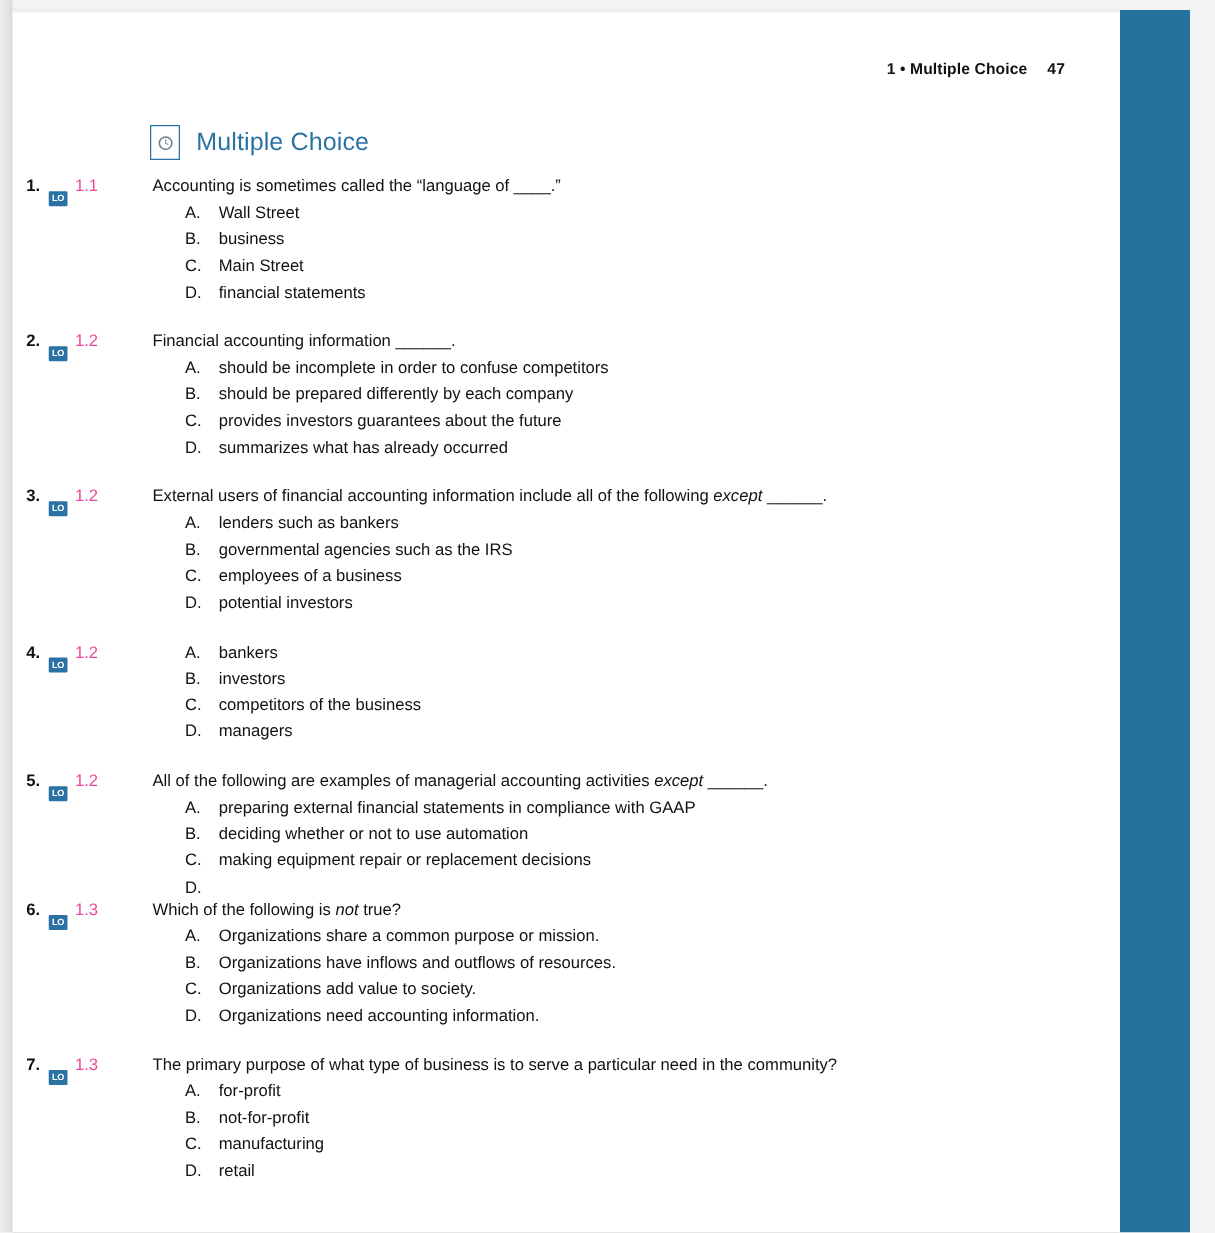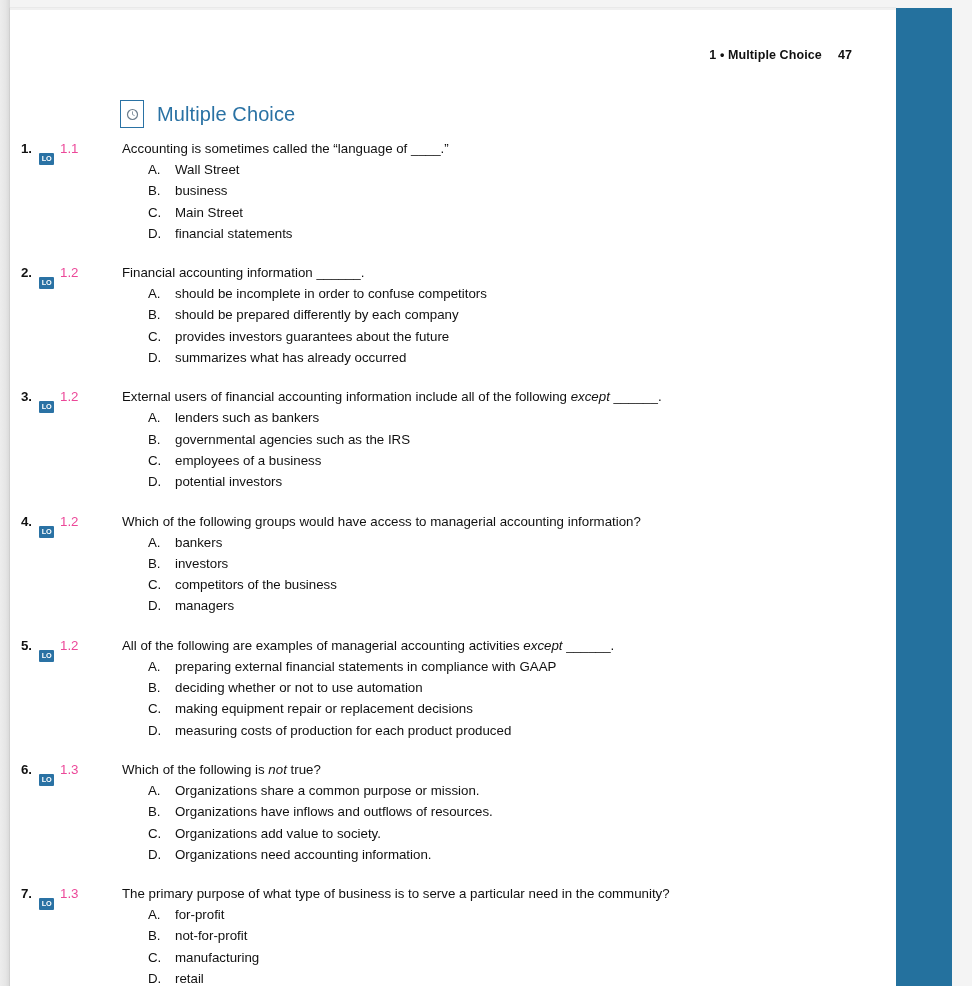--- a/index.html
+++ b/index.html
@@ -222,35 +222,35 @@
         <div class="question">
           <div class="q-line"><span class="q-num">3.</span><span class="q-badge">LO</span><span class="q-ref">1.2</span><span class="q-text"><span>External users of financial accounting information include all of the following </span><i>except</i><span> ______.</span></span></div>
           <ul class="choices">
             <li class="choice"><span class="choice-letter">A.</span><span>lenders such as bankers</span></li>
             <li class="choice"><span class="choice-letter">B.</span><span>governmental agencies such as the IRS</span></li>
             <li class="choice"><span class="choice-letter">C.</span><span>employees of a business</span></li>
             <li class="choice"><span class="choice-letter">D.</span><span>potential investors</span></li>
           </ul>
         </div>
         <div class="question">
-          <div class="q-line"><span class="q-num">4.</span><span class="q-badge">LO</span><span class="q-ref">1.2</span><span class="q-text"><span>Which of the following groups would have access to managerial accounting information?</span></span></div>
+          <div class="q-line"><span class="q-num">4.</span><span class="q-badge">LO</span><span class="q-ref">1.2</span></div>
           <ul class="choices">
             <li class="choice"><span class="choice-letter">A.</span><span>bankers</span></li>
             <li class="choice"><span class="choice-letter">B.</span><span>investors</span></li>
             <li class="choice"><span class="choice-letter">C.</span><span>competitors of the business</span></li>
             <li class="choice"><span class="choice-letter">D.</span><span>managers</span></li>
           </ul>
         </div>
         <div class="question">
           <div class="q-line"><span class="q-num">5.</span><span class="q-badge">LO</span><span class="q-ref">1.2</span><span class="q-text"><span>All of the following are examples of managerial accounting activities </span><i>except</i><span> ______.</span></span></div>
           <ul class="choices">
             <li class="choice"><span class="choice-letter">A.</span><span>preparing external financial statements in compliance with GAAP</span></li>
             <li class="choice"><span class="choice-letter">B.</span><span>deciding whether or not to use automation</span></li>
             <li class="choice"><span class="choice-letter">C.</span><span>making equipment repair or replacement decisions</span></li>
-            <li class="choice"><span class="choice-letter">D.</span><span>measuring costs of production for each product produced</span></li>
+            <li class="choice"><span class="choice-letter">D.</span></li>
           </ul>
         </div>
         <div class="question">
           <div class="q-line"><span class="q-num">6.</span><span class="q-badge">LO</span><span class="q-ref">1.3</span><span class="q-text"><span>Which of the following is </span><i>not</i><span> true?</span></span></div>
           <ul class="choices">
             <li class="choice"><span class="choice-letter">A.</span><span>Organizations share a common purpose or mission.</span></li>
             <li class="choice"><span class="choice-letter">B.</span><span>Organizations have inflows and outflows of resources.</span></li>
             <li class="choice"><span class="choice-letter">C.</span><span>Organizations add value to society.</span></li>
             <li class="choice"><span class="choice-letter">D.</span><span>Organizations need accounting information.</span></li>
           </ul>

